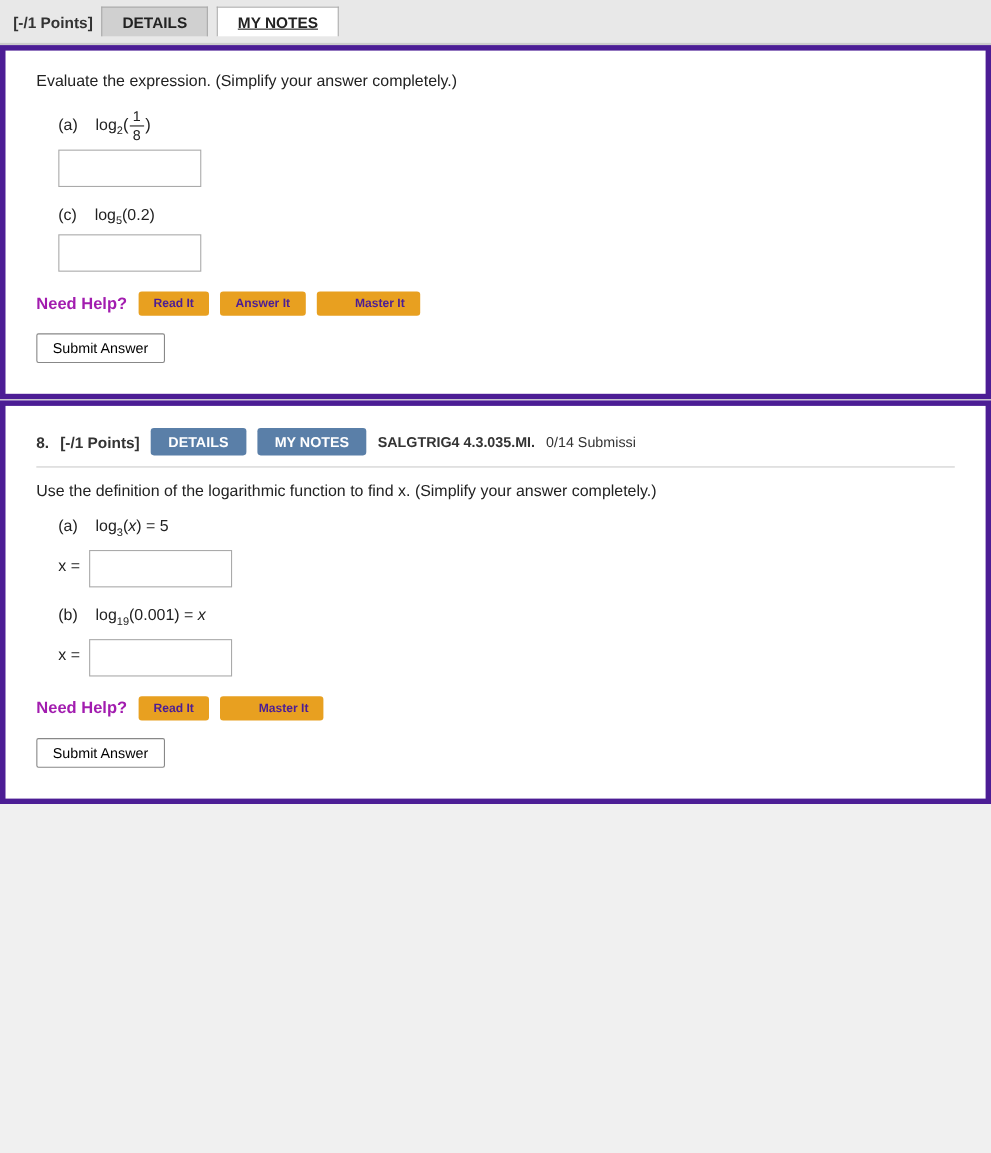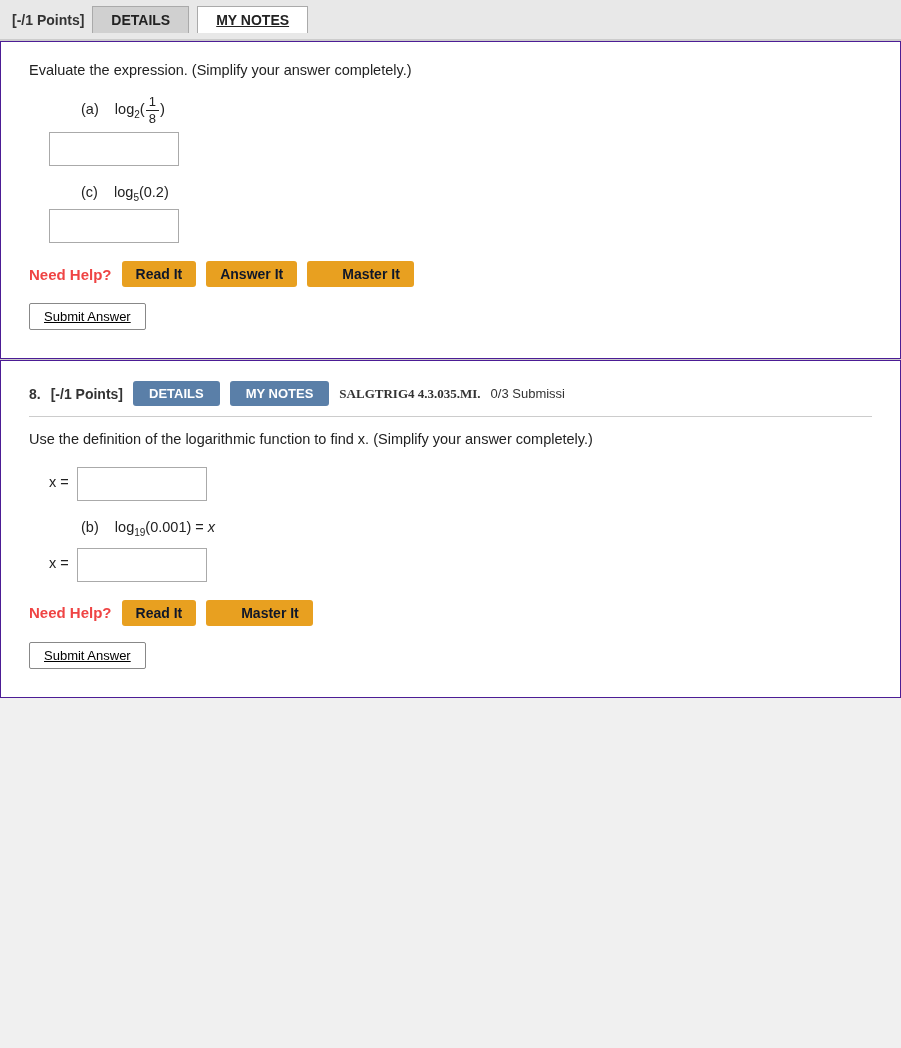--- a/index.html
+++ b/index.html
@@ -32,21 +32,21 @@
       cursor: pointer;
       color: #222;
       text-decoration: underline;
     }
     .tab-btn.active {
       background: #d0d0d0;
       text-decoration: none;
     }
     .question-block {
       background: white;
-      border: 1px solid #4c1d95;
+      border: 5px solid #4c1d95;
       margin: 0 0 0 0;
       padding: 20px 28px 18px 28px;
     }
     .question-header {
       display: flex;
       align-items: center;
       gap: 10px;
       margin-bottom: 14px;
       border-bottom: 1px solid #ccc;
       padding-bottom: 10px;
@@ -73,38 +73,36 @@
       padding: 5px 16px;
       font-size: 13px;
       font-weight: bold;
       cursor: pointer;
       border-radius: 3px;
     }
     .question-id {
       font-size: 13px;
       font-weight: bold;
       color: #333;
-      font-family: Liberation Serif, serif;
     }
     .submission-count {
       font-size: 13px;
       color: #333;
     }
     .question-body {
       font-size: 14.5px;
       margin-bottom: 16px;
     }
     .sub-question {
       margin-bottom: 18px;
       margin-left: 20px;
     }
     .sub-label {
       font-size: 14.5px;
       margin-bottom: 6px;
-      margin-left: 32px;
     }
     .math-input {
       display: block;
       width: 130px;
       height: 34px;
       border: 1px solid #aaa;
       background: white;
       font-size: 14px;
       padding: 4px 6px;
       margin-top: 4px;
@@ -120,45 +118,44 @@
     }
     .need-help-row {
       display: flex;
       align-items: center;
       gap: 10px;
       margin: 14px 0 16px 0;
     }
     .need-help-text {
       font-size: 15px;
       font-weight: bold;
-      color: #ef4444;
+      color: #a21caf;
     }
     .help-btn {
       background: #e8a020;
-      color: #0f172a;
+      color: #4c1d95;
       border: none;
       padding: 5px 14px;
-      font-size: 14px;
+      font-size: 11px;
       font-weight: bold;
       cursor: pointer;
       border-radius: 3px;
     }
     .help-btn.master {
       background: #e8a020;
       padding-left: 35px;
     }
     .submit-btn {
       background: white;
       border: 1px solid #888;
       padding: 5px 14px;
       font-size: 13px;
       cursor: pointer;
       border-radius: 2px;
       margin-bottom: 10px;
-      text-decoration: underline;
     }
     .divider {
       border: none;
       border-top: 1px solid #ccc;
       margin: 0 0 0 0;
     }
     sub { font-size: 10px; vertical-align: sub; }
     .fraction {
       display: inline-flex;
       flex-direction: column;
@@ -231,27 +228,32 @@
 <hr class="divider">
 
 <div class="question-block">
   
   <div class="question-header">
     <span class="points-label">8. </span>
     <span class="points-label">[-/1 Points]</span>
     <button class="details-btn">DETAILS</button>
     <button class="mynotes-btn">MY NOTES</button>
     <span class="question-id">SALGTRIG4 4.3.035.MI.</span>
-    <span class="submission-count">0/3 Submissi</span>
+    <span class="submission-count">0/14 Submissi</span>
   </div>
 
   <p class="question-body">Use the definition of the logarithmic function to find x. (Simplify your answer completely.)</p>
 
   
   <div class="sub-question">
+    <div class="sub-label">
+      <span>(a)</span>
+      &nbsp;&nbsp;
+      log<sub>3</sub>(<i>x</i>) = 5
+    </div>
     <div class="inline-input-row">
       <span class="inline-label">x =</span>
       <input class="math-input" type="text" placeholder="" style="">
     </div>
   </div>
 
   
   <div class="sub-question">
     <div class="sub-label">
       <span>(b)</span>

